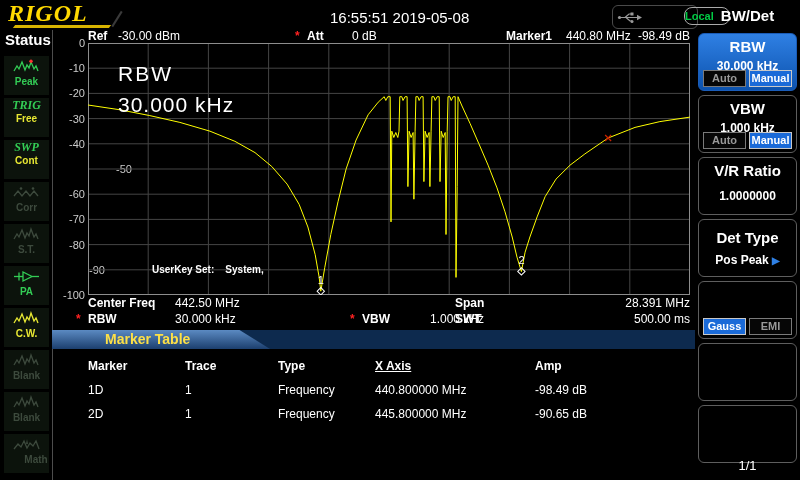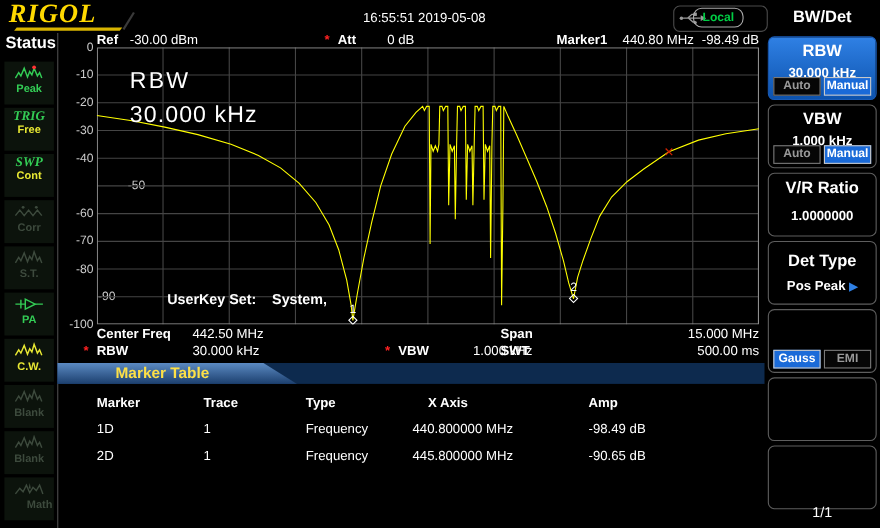--- a/index.html
+++ b/index.html
@@ -5,46 +5,46 @@
   html,body{margin:0;padding:0;background:#000;}
   .screen{position:relative;width:800px;height:480px;background:#000;overflow:hidden;
           font-family:"Liberation Sans",sans-serif;color:#fff;}
   
   .logo-text{position:absolute;left:8px;top:0px;font-family:"Liberation Serif",serif;
              font-style:italic;font-weight:bold;font-size:24px;color:#ffd900;letter-spacing:1px;}
   .logo-swoosh{position:absolute;left:14px;top:25px;width:96px;height:3px;background:#d8b400;
                transform:skewX(-38deg);}
   .logo-tail{position:absolute;left:116px;top:10px;width:2px;height:18px;background:#3a3a3a;
              transform:rotate(32deg);}
-  .clock{position:absolute;left:330px;top:9px;font-size:12px;color:#fff;}
+  .clock{position:absolute;left:330px;top:9px;font-size:15px;color:#fff;}
   .usb-wrap{position:absolute;left:612px;top:5px;width:84px;height:22px;border:1px solid #4a4a4a;
             border-radius:6px;}
   .usb{position:absolute;left:617px;top:10px;}
-  .local{position:absolute;left:630px;top:7px;width:44px;height:16px;border:1px solid #aaa;
-         border-radius:8px;color:#00cc44;font-size:11px;font-weight:bold;text-align:center;
+  .local{position:absolute;left:684px;top:7px;width:44px;height:16px;border:1px solid #aaa;
+         border-radius:8px;color:#00cc44;font-size:11px;font-weight:bold;
          line-height:16px;}
   .panel-title{position:absolute;left:695px;top:7px;width:105px;text-align:center;
                font-weight:bold;font-size:15px;color:#fff;}
   
   .sidebar-title{position:absolute;left:5px;top:31px;font-size:15px;font-weight:bold;color:#fff;}
   .side-divider{position:absolute;left:52px;top:30px;width:1px;height:450px;background:#4d4d4d;}
   .side-tile{position:absolute;left:4px;width:45px;height:39px;background:#0c130c;
              text-align:center;overflow:hidden;}
   .side-tile .tl{display:block;font-size:10px;font-weight:bold;line-height:11px;}
   .side-tile .serif-top{display:block;font-family:"Liberation Serif",serif;font-style:italic;
                         font-weight:bold;font-size:12px;line-height:15px;color:#33cc55;}
   
   .ph{position:absolute;top:30px;height:13px;font-size:12px;line-height:13px;white-space:nowrap;}
   .b{font-weight:bold;}
   .star{color:#ff2222;font-weight:bold;}
   .ytick{position:absolute;left:52px;width:33px;text-align:right;font-size:11px;color:#ccc;}
   .plot-frame{position:absolute;left:88px;top:43px;}
   .overlay1{position:absolute;left:118px;top:62px;font-size:21px;letter-spacing:2px;color:#fff;}
   .overlay2{position:absolute;left:118px;top:93px;font-size:21px;letter-spacing:1px;color:#fff;}
-  .userkey{position:absolute;left:152px;top:264px;font-size:13px;font-weight:bold;color:#fff;
+  .userkey{position:absolute;left:152px;top:264px;font-size:10px;font-weight:bold;color:#fff;
            white-space:pre;}
   .foot{position:absolute;height:15px;font-size:12px;line-height:15px;white-space:nowrap;}
   .ralign{text-align:right;}
   
   .banner-base{position:absolute;left:52px;top:330px;width:643px;height:19px;background:#0d2a4e;}
   .banner-wedge{position:absolute;left:52px;top:330px;width:218px;height:19px;
                 background:linear-gradient(180deg,#5b8ac2,#1c3f6e);
                 clip-path:polygon(0 0,86% 0,100% 100%,0 100%);}
   .banner-text{position:absolute;left:105px;top:331px;font-size:14px;font-weight:bold;color:#fde047;}
   .cell{position:absolute;font-size:12px;line-height:14px;white-space:nowrap;}
@@ -206,39 +206,39 @@
         <path d="M517.1279999999992 92.004 L523.1279999999992 98.004 M517.1279999999992 98.004 L523.1279999999992 92.004" stroke="#cc2200" stroke-width="1.2"></path>
       </svg>
   </div>
   <div class="overlay1">RBW</div>
   <div class="overlay2">30.000 kHz</div>
   <div class="userkey">UserKey Set:    System,</div>
 
   <div class="foot b" style="left:88px;top:296px;">Center Freq</div>
   <div class="foot" style="left:175px;top:296px;">442.50 MHz</div>
   <div class="foot b" style="left:455px;top:296px;">Span</div>
-  <div class="foot ralign" style="left:580px;top:296px;width:110px;">15.000 MHz</div>
+  <div class="foot ralign" style="left:580px;top:296px;width:110px;">28.391 MHz</div>
 
   <div class="foot star" style="left:76px;top:312px;">*</div>
   <div class="foot b" style="left:88px;top:312px;">RBW</div>
   <div class="foot" style="left:175px;top:312px;">30.000 kHz</div>
   <div class="foot star" style="left:350px;top:312px;">*</div>
   <div class="foot b" style="left:362px;top:312px;">VBW</div>
   <div class="foot" style="left:430px;top:312px;">1.000 kHz</div>
   <div class="foot b" style="left:455px;top:312px;">SWT</div>
   <div class="foot ralign" style="left:580px;top:312px;width:110px;">500.00 ms</div>
 
   <div class="banner-base"></div>
   <div class="banner-wedge"></div>
   <div class="banner-text">Marker Table</div>
 
   <div class="cell b" style="left:88px;top:359px;">Marker</div>
   <div class="cell b" style="left:185px;top:359px;">Trace</div>
   <div class="cell b" style="left:278px;top:359px;">Type</div>
-  <div class="cell b" style="left:389px;top:359px;">X Axis</div>
+  <div class="cell b" style="left:375px;top:359px;text-decoration:underline;">X Axis</div>
   <div class="cell b" style="left:535px;top:359px;">Amp</div>
 
   <div class="cell" style="left:88px;top:383px;">1D</div>
   <div class="cell" style="left:185px;top:383px;">1</div>
   <div class="cell" style="left:278px;top:383px;">Frequency</div>
   <div class="cell" style="left:375px;top:383px;">440.800000 MHz</div>
   <div class="cell" style="left:535px;top:383px;">-98.49 dB</div>
 
   <div class="cell" style="left:88px;top:407px;">2D</div>
   <div class="cell" style="left:185px;top:407px;">1</div>

